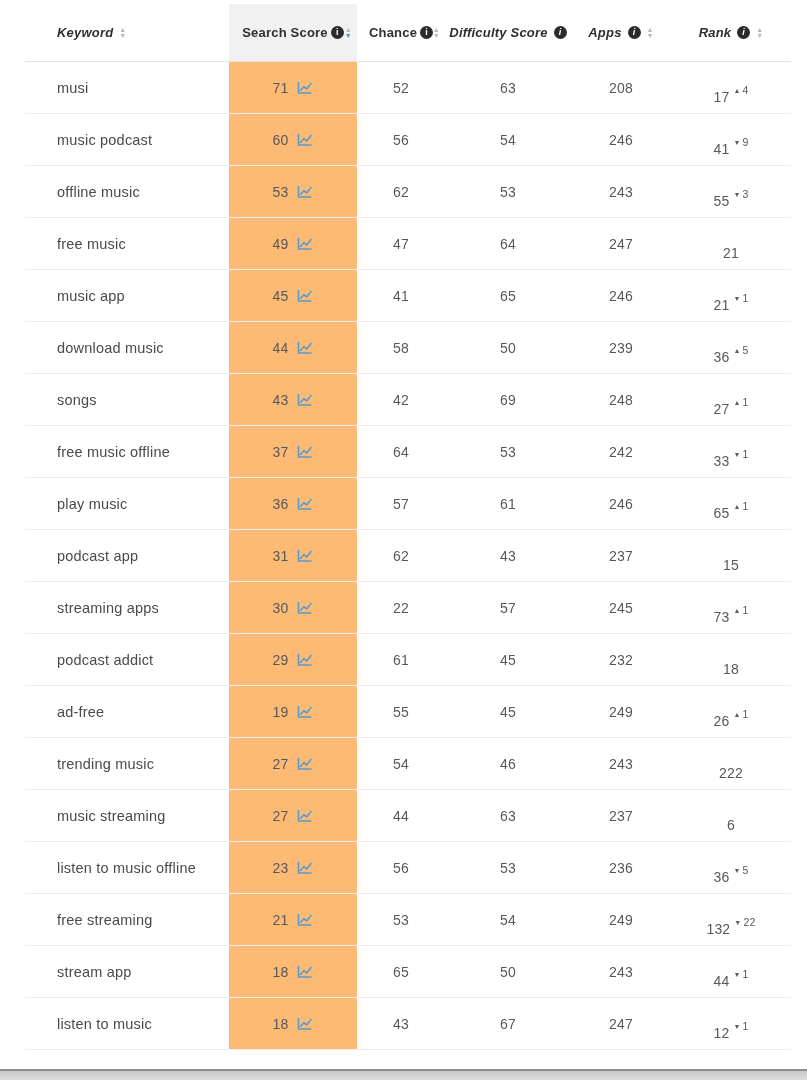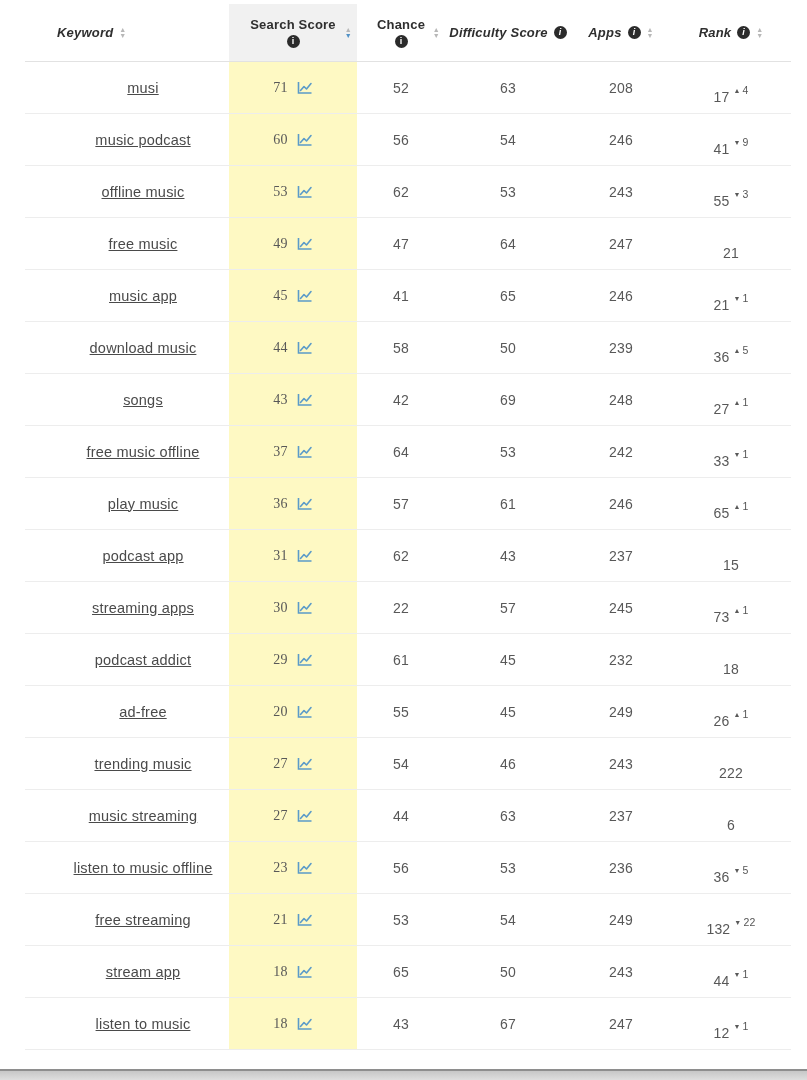--- a/index.html
+++ b/index.html
@@ -21,21 +21,21 @@
   thead th{
     height:57px;vertical-align:middle;position:relative;
     border-bottom:1px solid #e2e2e2;
     font-size:13px;font-weight:bold;color:#2f2f2f;letter-spacing:.2px;
     padding:0;
   }
   th.th-search{background:#f1f1f1;}
   th.th-keyword{text-align:left;}
   .th-inline{display:inline-flex;align-items:center;justify-content:center;gap:6px;width:100%;font-style:italic;}
   .th-keyword .th-inline{justify-content:flex-start;padding-left:32px;box-sizing:border-box;}
-  .th-stack{display:flex;flex-direction:column;align-items:center;justify-content:center;gap:3px;}
+  .th-stack{display:flex;flex-direction:row;align-items:center;justify-content:center;gap:3px;}
 
   .info{
     display:inline-flex;align-items:center;justify-content:center;
     width:13px;height:13px;border-radius:50%;
     background:#2b2b2b;color:#ffffff;
     font-size:9px;font-weight:bold;line-height:1;
     flex:0 0 auto;
   }
   .sort{
     display:inline-flex;flex-direction:column;align-items:center;
@@ -43,22 +43,22 @@
   }
   .sort span{display:block;height:6px;}
   .sort .active{color:#5292c7;}
   .sort-abs{position:absolute;right:5px;top:50%;transform:translateY(-50%);}
 
   tbody td{
     height:51px;vertical-align:middle;text-align:center;
     border-bottom:1px solid #ededed;
     font-size:14px;color:#585858;letter-spacing:.2px;padding:0;
   }
-  td.td-keyword{text-align:center;padding-left:32px;color:#4a4a4a;font-size:14.5px;text-decoration:underline;}
-  td.td-search{background:#fef9c3;font-family:Liberation Serif, serif;}
+  td.td-keyword{text-align:left;padding-left:32px;color:#4a4a4a;font-size:14.5px;}
+  td.td-search{background:#fdba74;}
   .score-wrap{display:inline-flex;align-items:center;gap:9px;}
   .trend{display:inline-flex;cursor:pointer;}
   .trend svg{display:block;}
 
   .rank-wrap{display:inline-flex;align-items:center;margin-top:19px;}
   .rank-sup{
     display:inline-flex;align-items:center;gap:2px;
     font-size:10.5px;color:#555;position:relative;top:-7px;margin-left:4px;line-height:1;
   }
   .rc-arrow{font-size:7px;color:#5a5a5a;line-height:1;}
@@ -455,21 +455,21 @@
         <span>18</span>
 
       </span>
     </td>
   </tr>
 
   <tr>
     <td class="td-keyword"><span>ad-free</span></td>
     <td class="td-search">
       <span class="score-wrap">
-        <span>20</span>
+        <span>19</span>
         <span class="trend">
           <svg width="16" height="14" viewBox="0 0 16 14" fill="none">
             <path d="M1.5 1 v11 h13" stroke="#5b9bc9" stroke-width="1.6"></path>
             <path d="M3.5 9.5 L7 5.5 L9.5 8 L14 2.5" stroke="#5b9bc9" stroke-width="1.6" stroke-linejoin="round" stroke-linecap="round"></path>
           </svg>
         </span>
       </span>
     </td>
     <td><span>55</span></td>
     <td><span>45</span></td>

